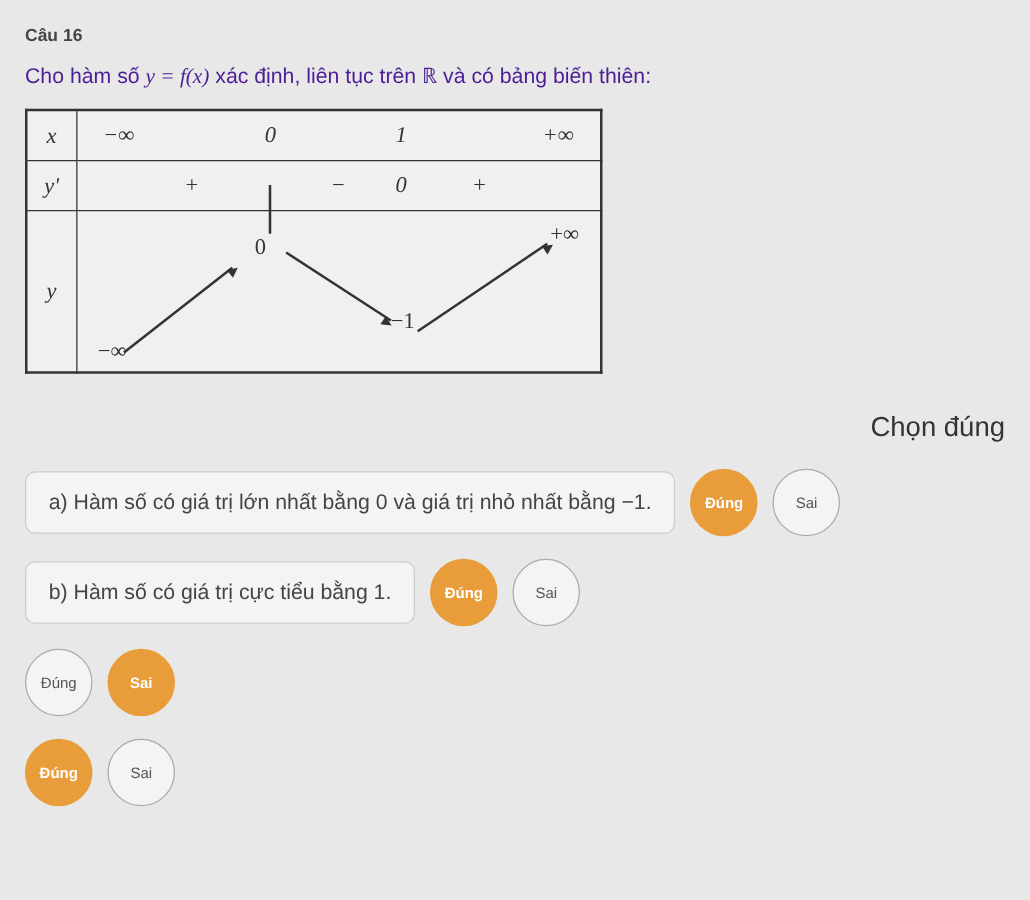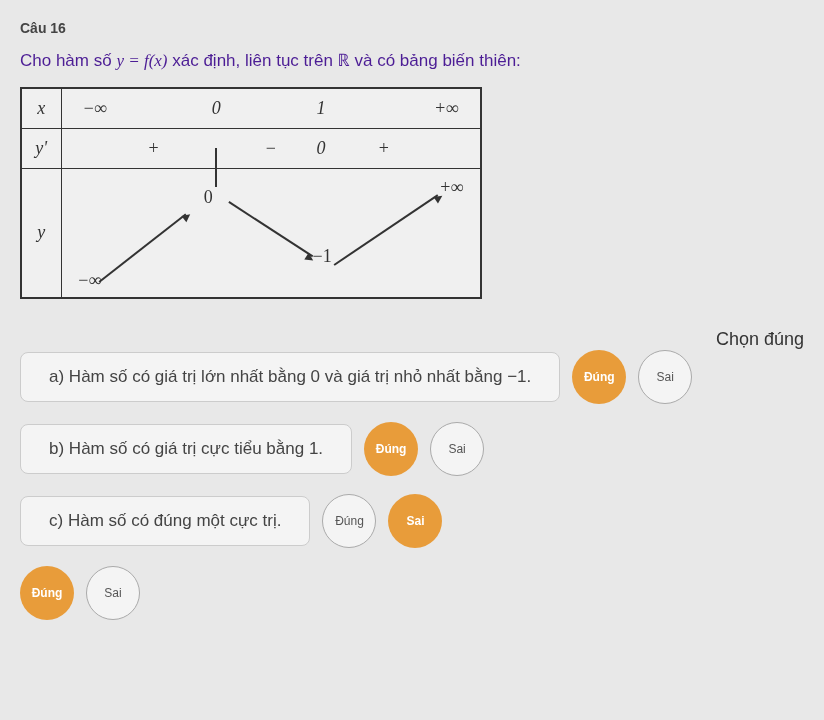--- a/index.html
+++ b/index.html
@@ -65,36 +65,37 @@
     .vt-y-neg-inf { position: absolute; left: 4%; bottom: 6px; font-style: normal; }
     .vt-y-zero { position: absolute; left: 34%; top: 18px; font-style: normal; }
     .vt-y-neg1 { position: absolute; left: 60%; bottom: 30px; font-style: normal; }
     .vt-y-pos-inf { position: absolute; right: 4%; top: 8px; font-style: normal; }
     
     .arrow-line { position: absolute; height: 1.5px; background: #333; transform-origin: left center; }
     .arrow-head { position: absolute; width: 0; height: 0; border-left: 8px solid #333; border-top: 4px solid transparent; border-bottom: 4px solid transparent; transform-origin: left center; }
     
     .instruction {
       text-align: right;
-      font-size: 18px;
+      font-size: 22px;
       color: #333;
+      margin-bottom: 20px;
       padding-right: 0;
     }
     
     .option-row {
       display: flex;
       align-items: center;
       margin-bottom: 18px;
       gap: 12px;
     }
     .option-box {
       background: #f4f4f4;
       border: 1px solid #ccc;
       border-radius: 8px;
-      padding: 14px 28px;
+      padding: 14px 18px;
       font-size: 17px;
       color: #444;
       display: inline-block;
     }
     .option-box .opt-label { font-weight: normal; }
     .option-box .math-var { font-style: italic; font-family: 'Times New Roman', serif; }
     
     .btn {
       width: 54px;
       height: 54px;
@@ -185,23 +186,20 @@
 
 <div class="option-row">
   <div class="option-box">
     <span class="opt-label">b)</span><span> Hàm số có giá trị cực tiểu bằng 1.</span>
   </div>
   <div class="btn selected">Đúng</div>
   <div class="btn unselected">Sai</div>
 </div>
 
 <div class="option-row">
-  <div class="option-box">
-    <span class="opt-label">c)</span><span> Hàm số có đúng một cực trị.</span>
-  </div>
   <div class="btn unselected">Đúng</div>
   <div class="btn selected">Sai</div>
 </div>
 
 <div class="option-row">
   <div class="btn selected">Đúng</div>
   <div class="btn unselected">Sai</div>
 </div>
 
 </body></html>

